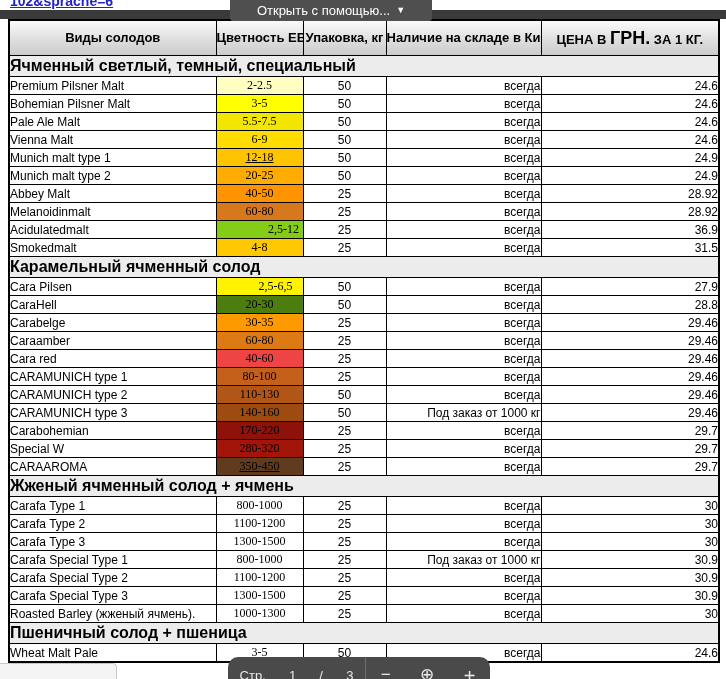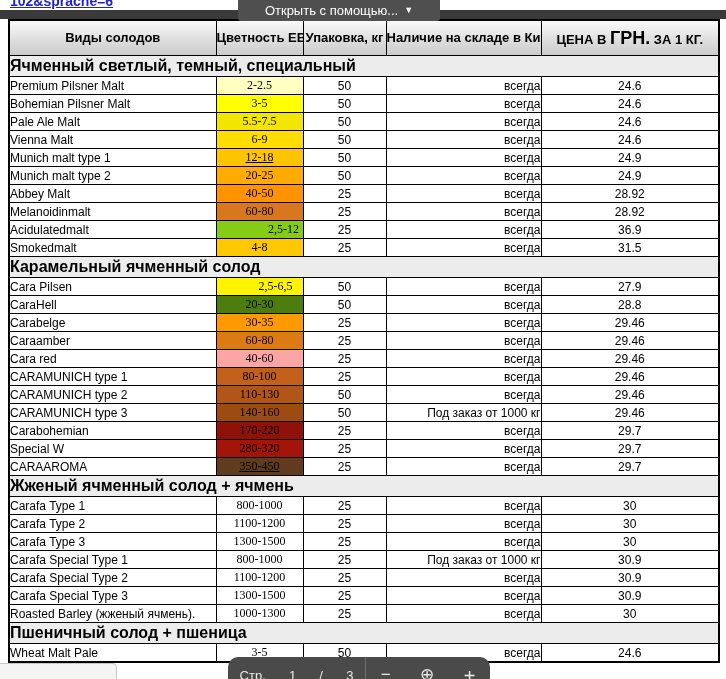--- a/index.html
+++ b/index.html
@@ -11,21 +11,21 @@
   .top-link{
     position:absolute;left:10px;top:-7px;font-size:14px;font-weight:bold;
     color:#2222cc;text-decoration:underline;white-space:nowrap;
   }
   
   .dark-band{position:absolute;left:0;top:10px;width:726px;height:9px;background:#3a3a3a;}
   
   .open-with{
     position:absolute;left:230px;top:0;width:202px;height:21px;background:#4f4f4f;
     color:#fff;font-size:13px;display:flex;align-items:center;justify-content:center;
-    gap:6px;border-radius:0 0 3px 3px;z-index:5;white-space:nowrap;margin-left:8px;
+    gap:6px;border-radius:0 0 3px 3px;z-index:5;white-space:nowrap;
   }
   .open-with .caret{font-size:9px;line-height:1;}
   
   table.malt{
     position:absolute;left:8px;top:19px;width:710px;
     border-collapse:collapse;table-layout:fixed;background:#fff;
     border:2px solid #000;
   }
   table.malt td,table.malt th{border:1px solid #000;padding:0;overflow:hidden;white-space:nowrap;}
   thead th{
@@ -36,21 +36,21 @@
   th.price-h .big{font-size:18px;}
   tr.section td{
     height:20px;background:#ececec;font-size:16px;font-weight:bold;
     vertical-align:middle;
   }
   tr.data td{height:17px;font-size:12px;vertical-align:middle;}
   td.name{text-align:left;padding-left:3px;}
   td.ebc{text-align:center;font-family:"Liberation Serif",serif;font-size:12.5px;}
   td.pack{text-align:center;font-size:12.5px;}
   td.stock{text-align:right;padding-right:8px;font-size:12.5px;}
-  td.price{text-align:center;padding-right:5px;font-size:12.5px;}
+  td.price{text-align:right;padding-right:5px;font-size:12.5px;}
   
   .chip{
     position:absolute;left:-3px;top:663px;width:118px;height:26px;
     background:#f4f4f4;border:1px solid #c6c6c6;border-radius:4px;
   }
   
   .pdf-toolbar{
     position:absolute;left:228px;top:657px;width:262px;height:40px;
     background:#4a4a4a;border-radius:10px;display:flex;align-items:flex-start;
     color:#e8e8e8;z-index:5;
@@ -191,21 +191,21 @@
       </tr>
       <tr class="data">
         <td class="name">Caraamber</td>
         <td class="ebc" style="background: rgb(222, 122, 20);">60-80</td>
         <td class="pack">25</td>
         <td class="stock">всегда</td>
         <td class="price">29.46</td>
       </tr>
       <tr class="data">
         <td class="name">Cara red</td>
-        <td class="ebc" style="background: #fca5a5; text-align: center;">40-60</td>
+        <td class="ebc" style="background: #ef4444; text-align: center;">40-60</td>
         <td class="pack">25</td>
         <td class="stock">всегда</td>
         <td class="price">29.46</td>
       </tr>
       <tr class="data">
         <td class="name">CARAMUNICH type 1</td>
         <td class="ebc" style="background: rgb(196, 96, 26);">80-100</td>
         <td class="pack">25</td>
         <td class="stock">всегда</td>
         <td class="price">29.46</td>

